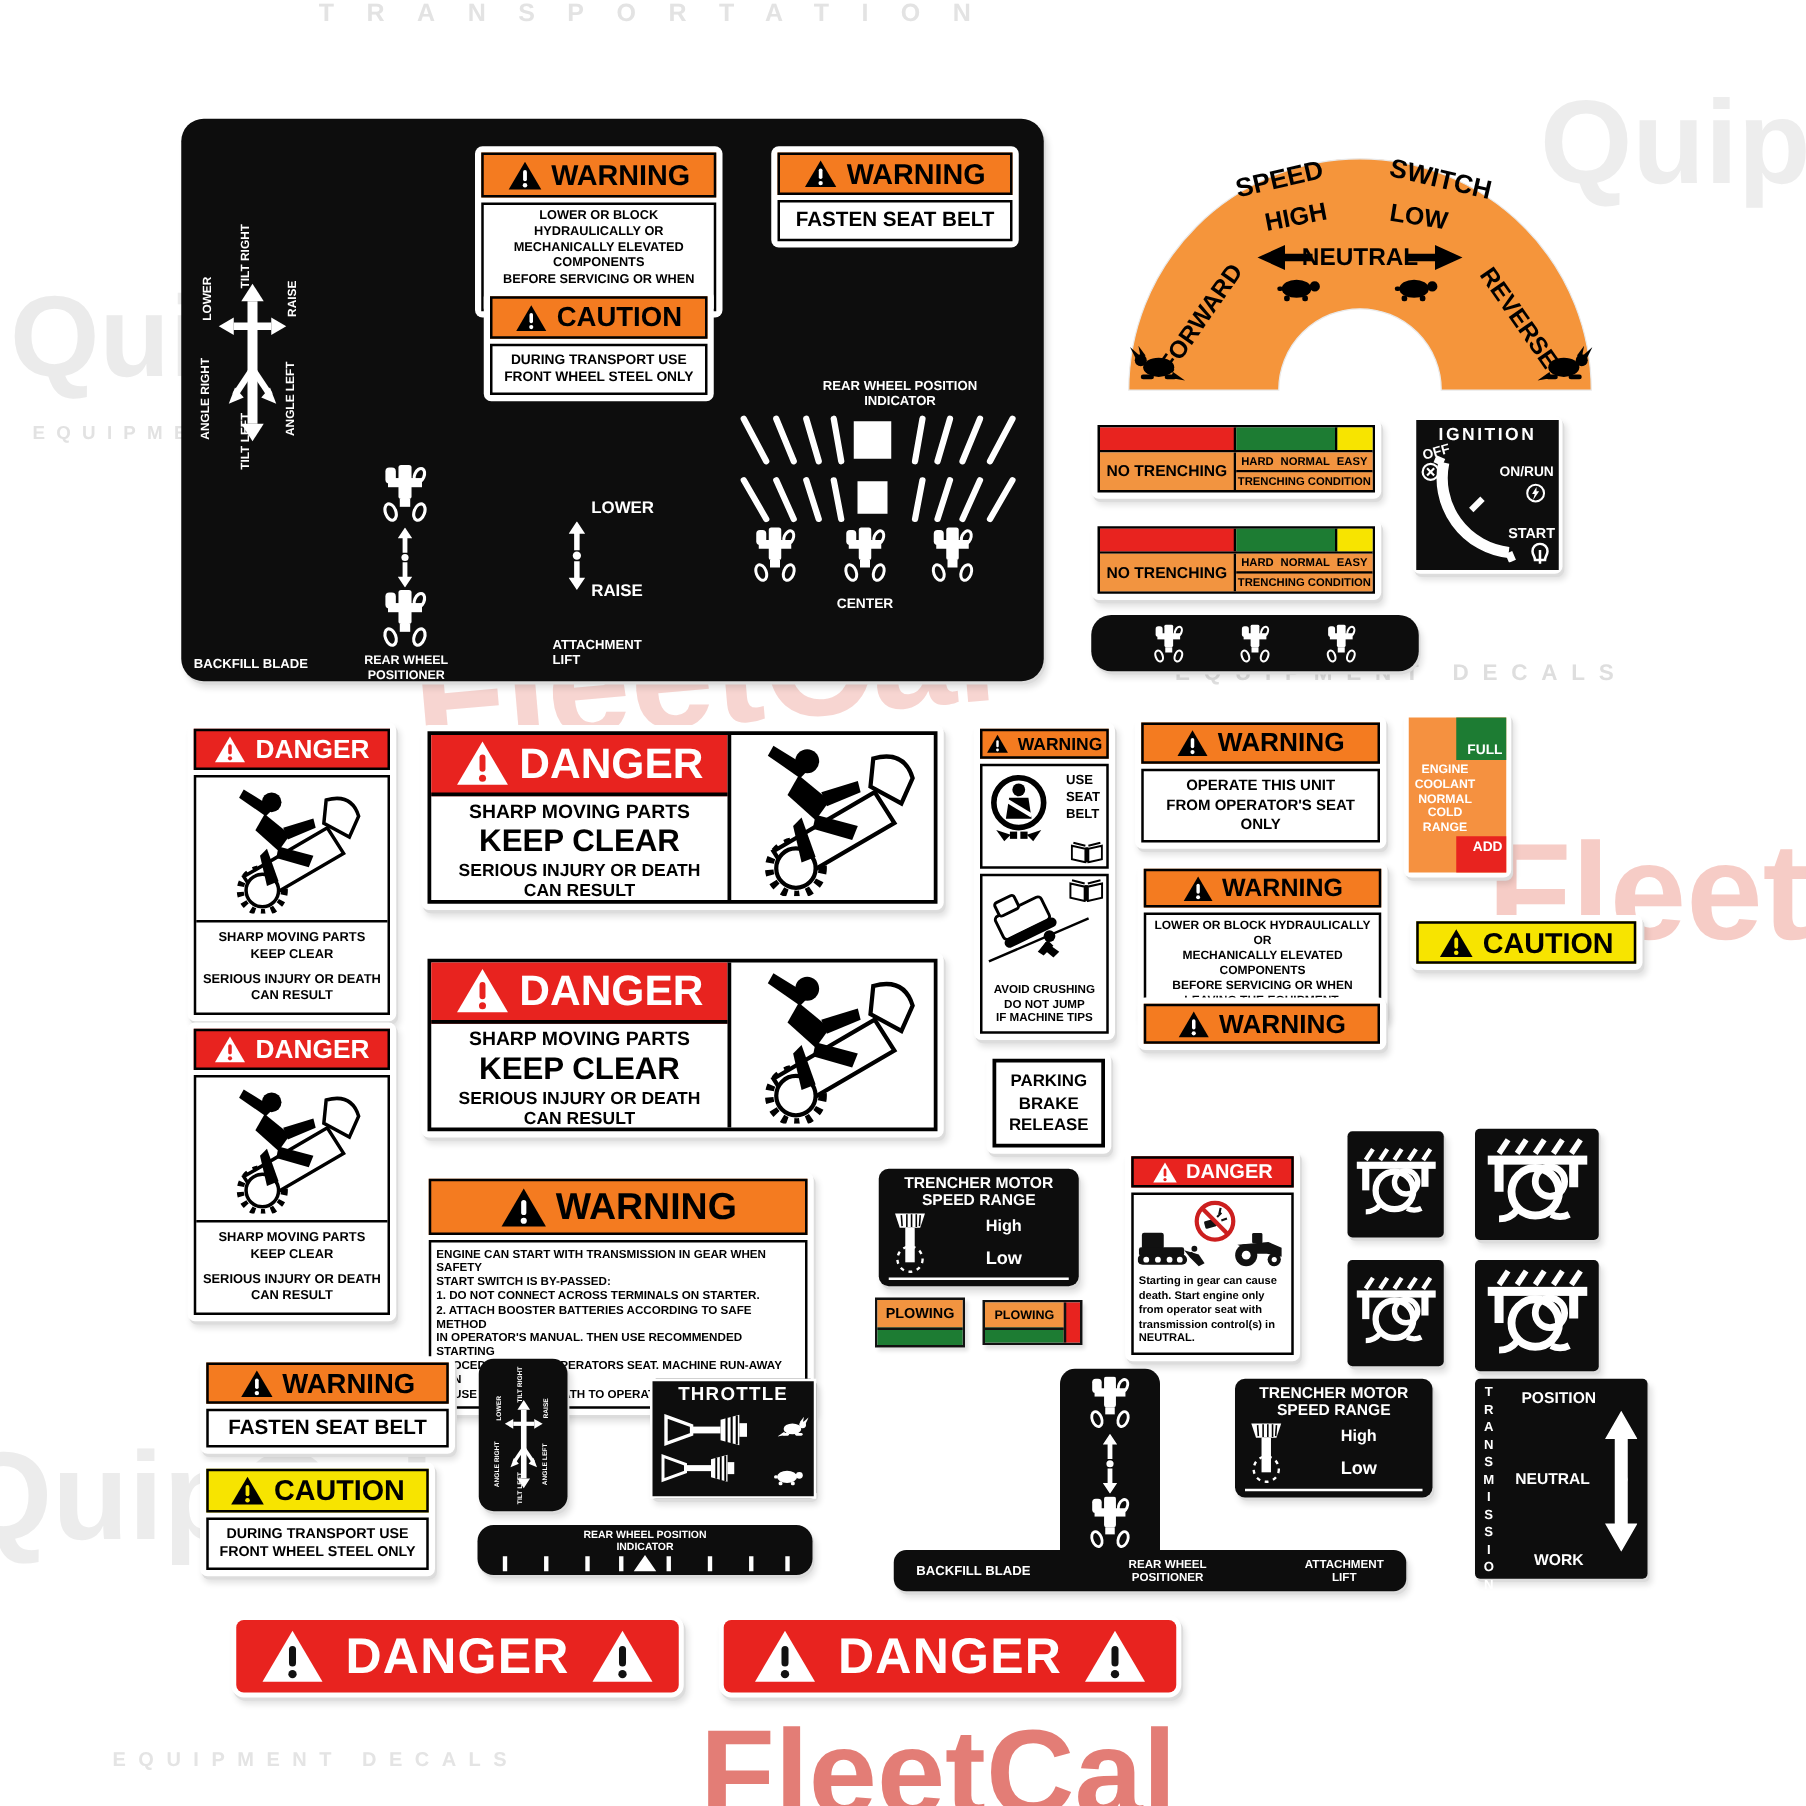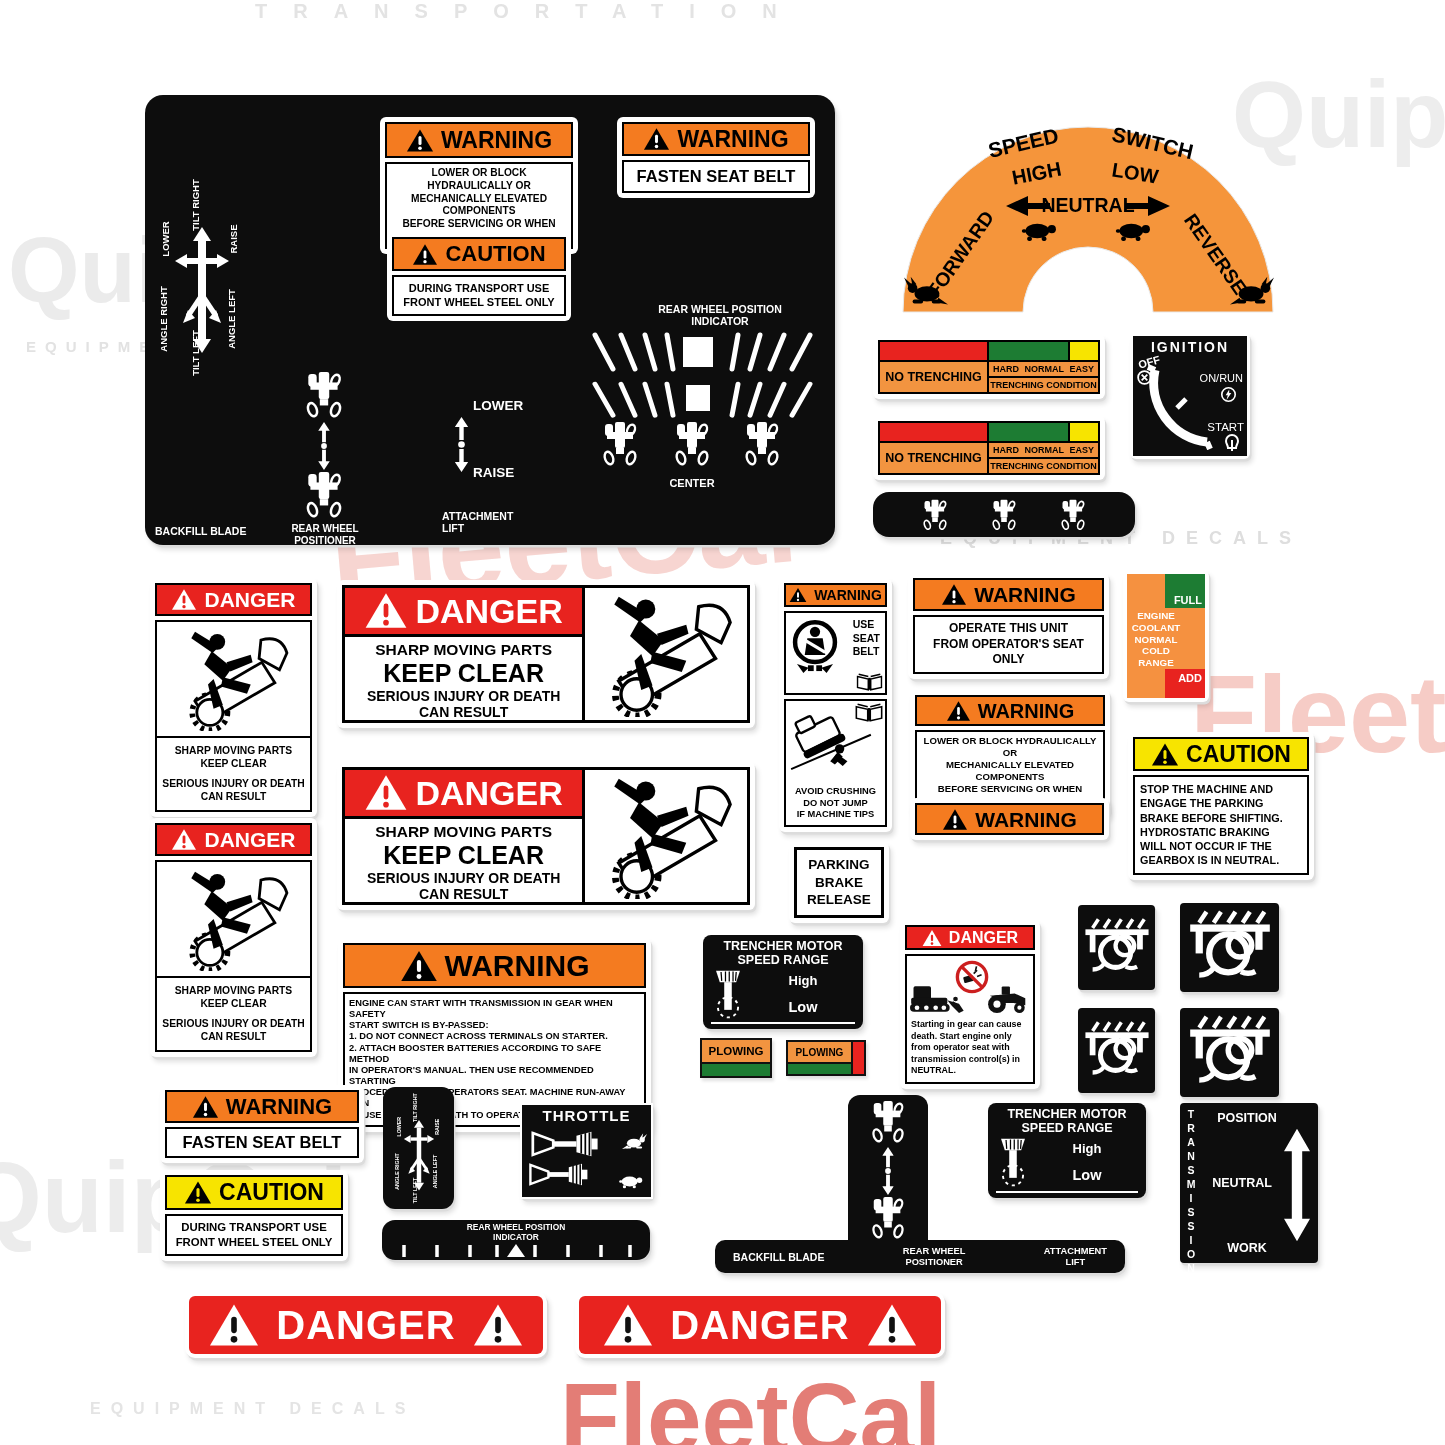--- a/index.html
+++ b/index.html
@@ -387,26 +387,26 @@
       <div style="position:absolute;left:5px;top:20px;font-weight:700;font-size:11px;transform:rotate(-15deg)">OFF</div>
       <svg class="abs" style="left:3px;top:33px" width="17" height="17" viewBox="0 0 24 24">
           <circle cx="12" cy="12" r="9" fill="none" stroke="#fff" stroke-width="2.5"></circle>
           <path d="M8,8 L16,16 M16,8 L8,16" stroke="#fff" stroke-width="2.5"></path>
         </svg>
       <svg class="abs" style="left:10px;top:26px" width="74" height="88" viewBox="0 0 74 88">
         <path d="M12,8 A60,60 0 0 0 64,80" stroke="#fff" stroke-width="9" fill="none"></path>
         <path d="M12,8 l-7,-3 M64,80 l3,7" stroke="#fff" stroke-width="6"></path>
         <line x1="34" y1="46" x2="43" y2="37" stroke="#fff" stroke-width="5"></line>
       </svg>
-      <div style="position:absolute;right:4px;top:36px;font-weight:400;font-size:11px">ON/RUN</div>
+      <div style="position:absolute;right:4px;top:36px;font-weight:700;font-size:11px">ON/RUN</div>
       <svg class="abs" style="right:10px;top:50px" width="17" height="17" viewBox="0 0 24 24">
           <circle cx="12" cy="12" r="9.5" fill="none" stroke="#fff" stroke-width="2.3"></circle>
           <path d="M13,5 L8,13 h3 l-2,7 7,-10 h-3 z" fill="#fff"></path>
         </svg>
-      <div style="position:absolute;right:3px;bottom:23px;font-weight:400;font-size:11.5px">START</div>
+      <div style="position:absolute;right:3px;bottom:23px;font-weight:700;font-size:11.5px">START</div>
       <svg class="abs" style="right:7px;bottom:2px" width="16" height="20" viewBox="0 0 16 20">
           <path d="M8,1 a6,6 0 0 1 6,6 c0,3 -2,4 -2,7 h-8 c0,-3 -2,-4 -2,-7 a6,6 0 0 1 6,-6 z" fill="none" stroke="#fff" stroke-width="2"></path>
           <line x1="8" y1="6" x2="8" y2="17" stroke="#fff" stroke-width="2"></line>
         </svg>
     </div>
   </div>
 
   <div class="bdecal" style="left:873px;top:492px;width:262px;height:45px;border-radius:16px;display:flex;align-items:center;justify-content:space-around;padding:0 28px;color:#fff">
     <svg width="28" height="36" viewBox="0 0 40 44">
         <use href="#s-tractor"></use>
@@ -589,26 +589,20 @@
 LEAVING THE EQUIPMENT.</div>
   </div>
 
   <div class="decal" style="left:1128px;top:732px;width:186px">
     <div class="band yl" style="height:34px;font-size:23px">
       <svg viewBox="0 0 100 90" style="width:28px;height:25px">
           <use href="#s-tri-caution"></use>
         </svg>
       <span>CAUTION</span>
     </div>
-    <div class="box mt pre" style="font-size:10.8px;line-height:1.32;padding:5px;text-align:left">STOP THE MACHINE AND
-ENGAGE THE PARKING
-BRAKE BEFORE SHIFTING.
-HYDROSTATIC BRAKING
-WILL NOT OCCUR IF THE
-GEARBOX IS IN NEUTRAL.</div>
   </div>
 
   <div class="decal" style="left:910px;top:798px;width:199px">
     <div class="band or" style="height:32px;font-size:21px">
       <svg viewBox="0 0 100 90" style="width:26px;height:23px">
           <use href="#s-tri-warn"></use>
         </svg>
       <span>WARNING</span>
     </div>
   </div>

